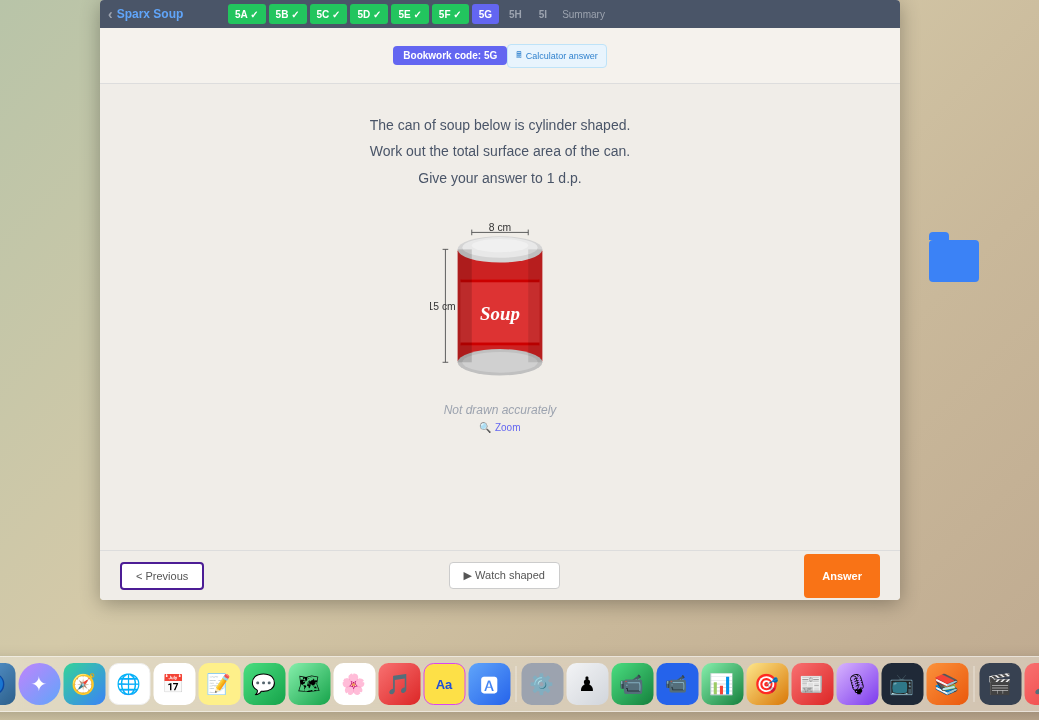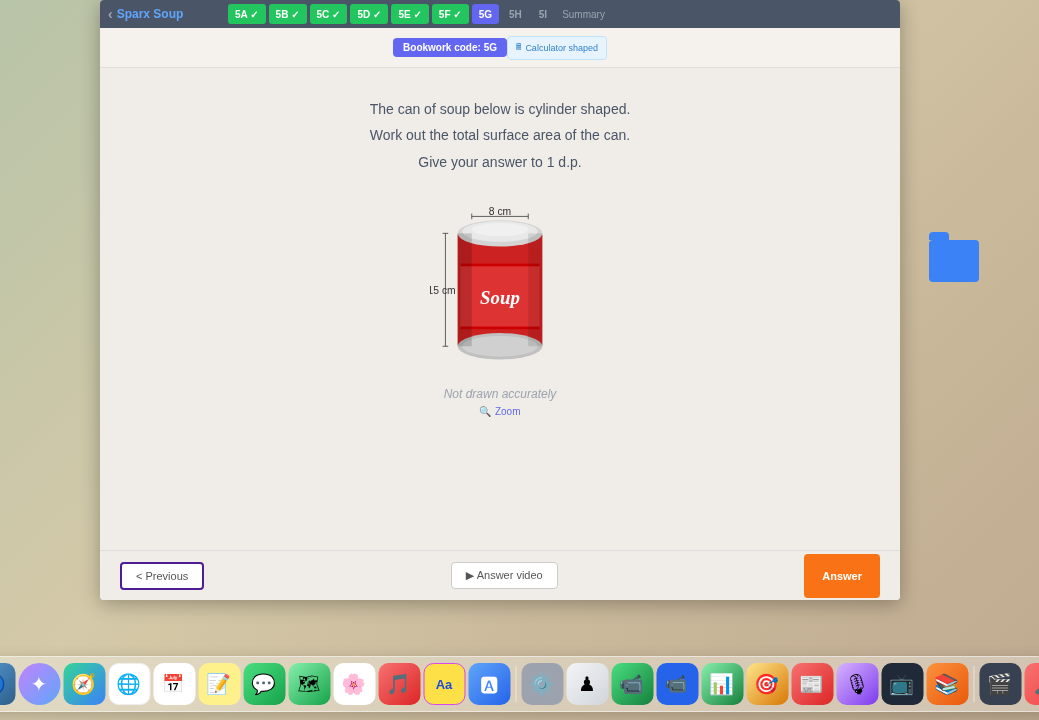--- a/index.html
+++ b/index.html
@@ -87,21 +87,21 @@
 
     .summary-tab {
       color: #9ca3af;
       font-size: 10px;
       padding: 0 5px;
     }
 
     
     .toolbar {
       background: #f5f2ed;
-      height: 40px;
+      height: 56px;
       display: flex;
       align-items: center;
       justify-content: center;
       border-bottom: 1px solid #ddd;
     }
 
     .bookwork-badge {
       background: #6366f1;
       color: white;
       font-size: 10px;
@@ -331,21 +331,21 @@
       <div class="topic-tab inactive">5H</div>
       <div class="topic-tab inactive">5I</div>
       <div class="summary-tab">Summary</div>
     </div>
   </div>
 
   <div class="toolbar">
     <span class="bookwork-badge">Bookwork code: 5G</span>
     <div class="calculator-btn">
       <span>🖩</span>
-      <span>Calculator shaped</span>
+      <span>Calculator answer</span>
     </div>
   </div>
 
   <div class="content-area">
 
     <div class="question-text">
       <p>The can of soup below is cylinder shaped.</p>
       <p>Work out the total surface area of the can.</p>
       <p>Give your answer to 1 d.p.</p>
     </div>
@@ -393,21 +393,21 @@
 
     <div class="zoom-link">
       <span>🔍</span>
       <span>Zoom</span>
     </div>
 
   </div>
 
   <div class="bottom-bar">
     <button class="prev-btn">&lt; Previous</button>
-    <button class="watch-video-btn">▶ Answer video</button>
+    <button class="watch-video-btn">▶ Watch shaped</button>
     <button class="answer-btn">Answer</button>
   </div>
 
 </div>
 
 <div class="dock">
 
   <div class="dock-icon" style="background: linear-gradient(135deg, #5b9bd5, #2c5f8a); border-radius:10px;">
     <span style="font-size:20px;">🔵</span>
   </div>

